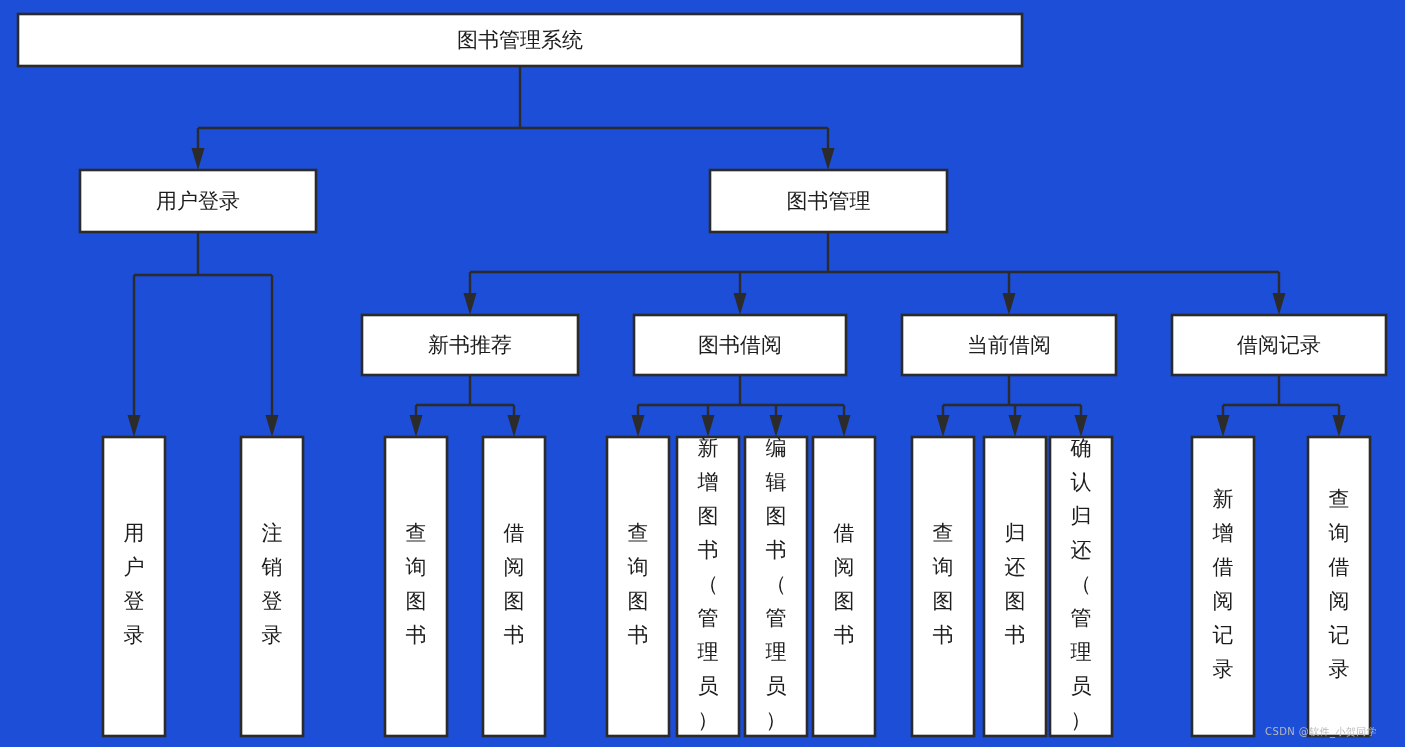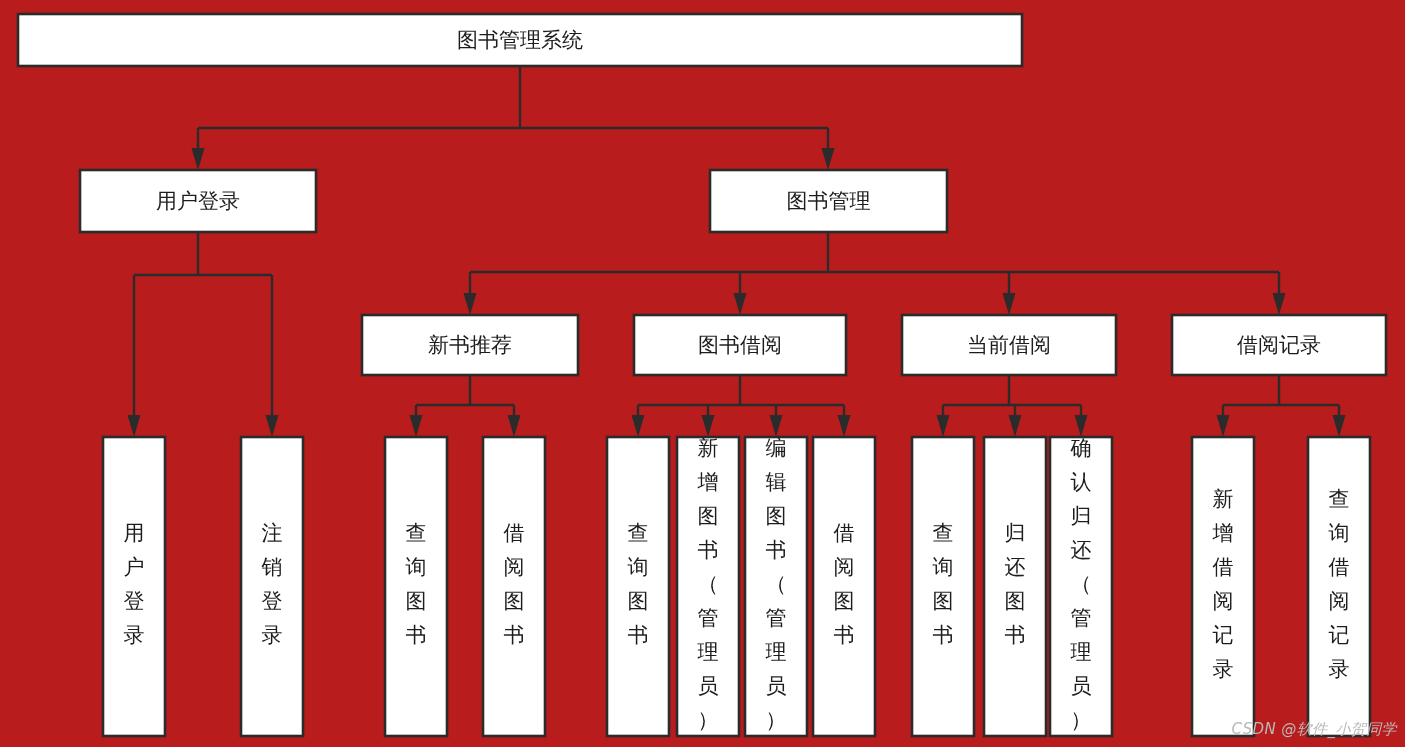--- a/index.html
+++ b/index.html
@@ -10,21 +10,21 @@
   body {
     width: 1405px;
     height: 747px;
     font-family: "DejaVu Sans", "Liberation Sans", sans-serif;
     overflow: hidden;
   }
   #diagram-root {
     position: relative;
     width: 1405px;
     height: 747px;
-    background: #b91c1c;
+    background: #1d4ed8;
   }
   svg#flow {
     position: absolute;
     left: 0;
     top: 0;
     width: 1405px;
     height: 747px;
     display: block;
   }
   .node-rect {
@@ -50,29 +50,28 @@
     dominant-baseline: middle;
   }
   .leaf-label {
     fill: #1d1d1d;
     font-family: "DejaVu Sans", "Liberation Sans", sans-serif;
     font-size: 21px;
     text-anchor: middle;
   }
   .watermark {
     position: absolute;
-    right: 8px;
+    right: 28px;
     bottom: 8px;
     font-family: "DejaVu Sans", "Liberation Sans", sans-serif;
-    font-size: 15px;
+    font-size: 10px;
     color: #b9b9b9;
     letter-spacing: 0.4px;
     white-space: nowrap;
     user-select: none;
-    font-style: italic;
   }
 </style>
 </head>
 <body>
 
 <div id="diagram-root">
   <svg id="flow" viewBox="0 0 1405 747" xmlns="http://www.w3.org/2000/svg">
     <g id="edges-layer">
         <line x1="520" y1="66" x2="520" y2="128" class="edge-line"></line>
         <line x1="198" y1="128" x2="828" y2="128" class="edge-line"></line>

